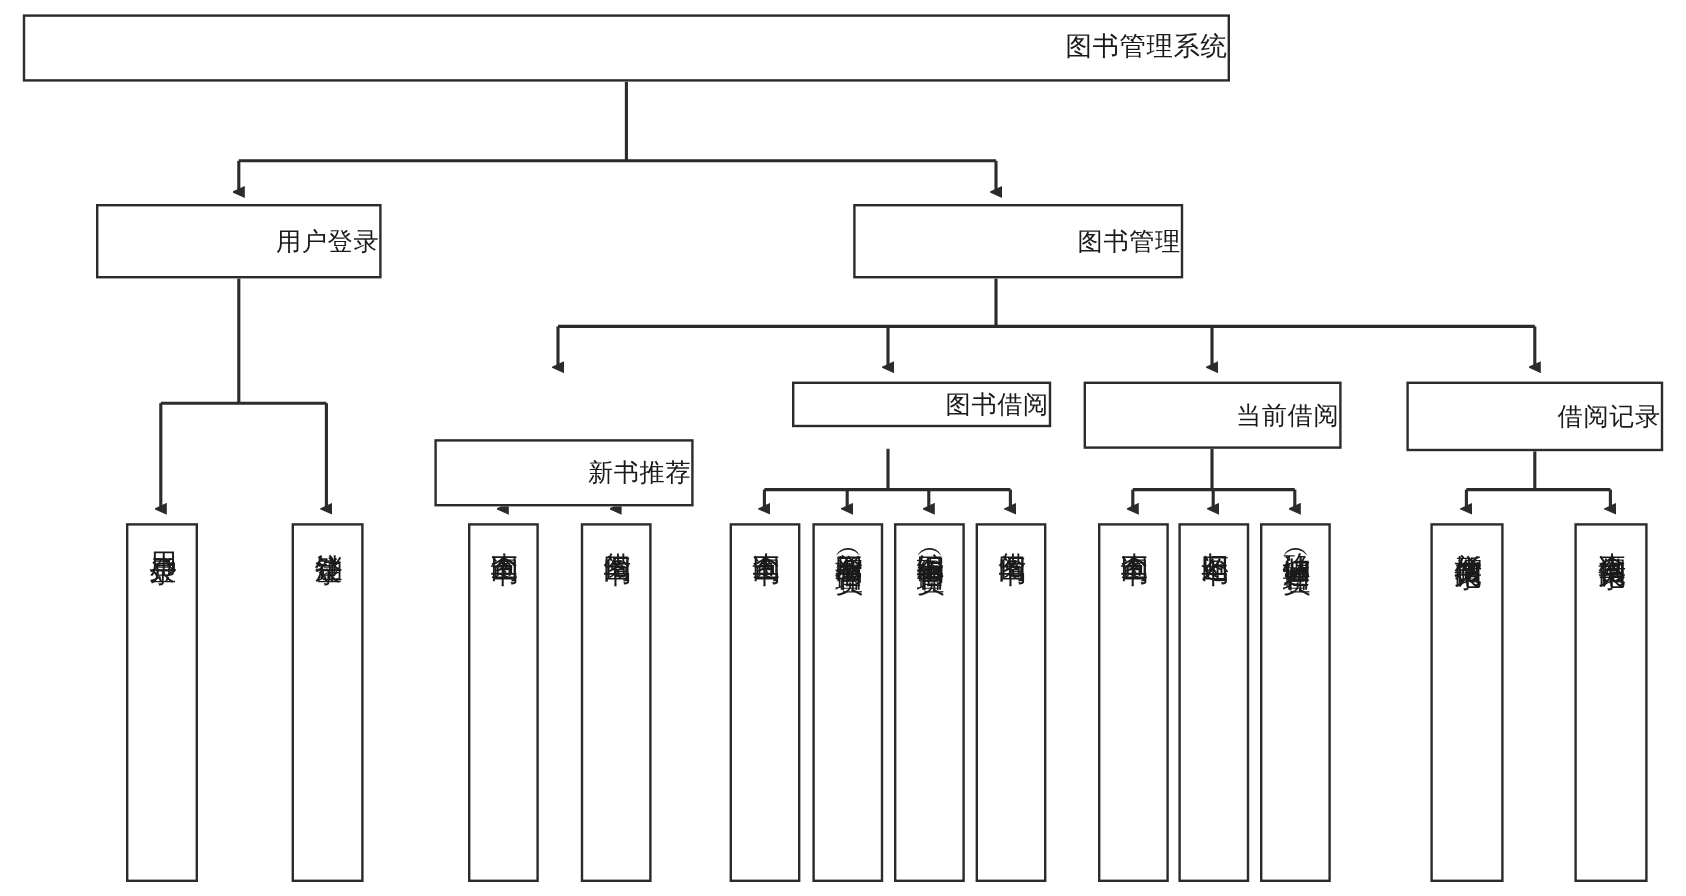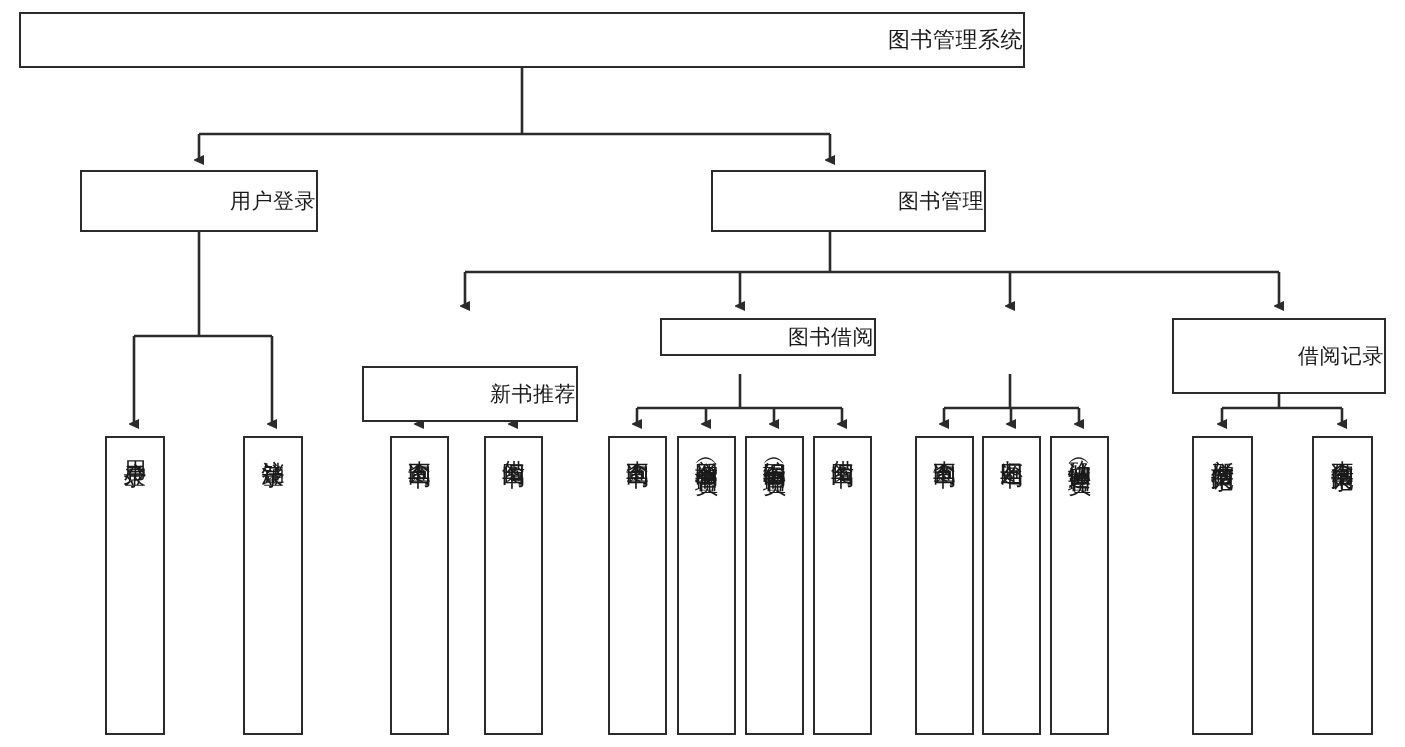--- a/index.html
+++ b/index.html
@@ -123,22 +123,25 @@
   </div>
 
   <div class="node h-node" style="left:362px;top:318px;width:216px;height:56px;margin-top:48px;">
     <span class="lbl">新书推荐</span>
   </div>
 
   <div class="node h-node" style="left:632px;top:318px;width:216px;height:38px;margin-left:28px;">
     <span class="lbl">图书借阅</span>
   </div>
 
+  <div class="node h-node" style="left:903px;top:318px;width:215px;height:56px;">
+    <span class="lbl">当前借阅</span>
+  </div>
 
-  <div class="node h-node" style="left:1172px;top:318px;width:214px;height:76px;">
+  <div class="node h-node" style="left:1172px;top:318px;width:214px;height:58px;">
     <span class="lbl">借阅记录</span>
   </div>
 
   <div class="node v-node" style="left:105px;top:436px;width:60px;height:299px;">
     <span class="lbl">用户登录</span>
   </div>
 
   <div class="node v-node" style="left:243px;top:436px;width:60px;height:299px;">
     <span class="lbl">注销登录</span>
   </div>

